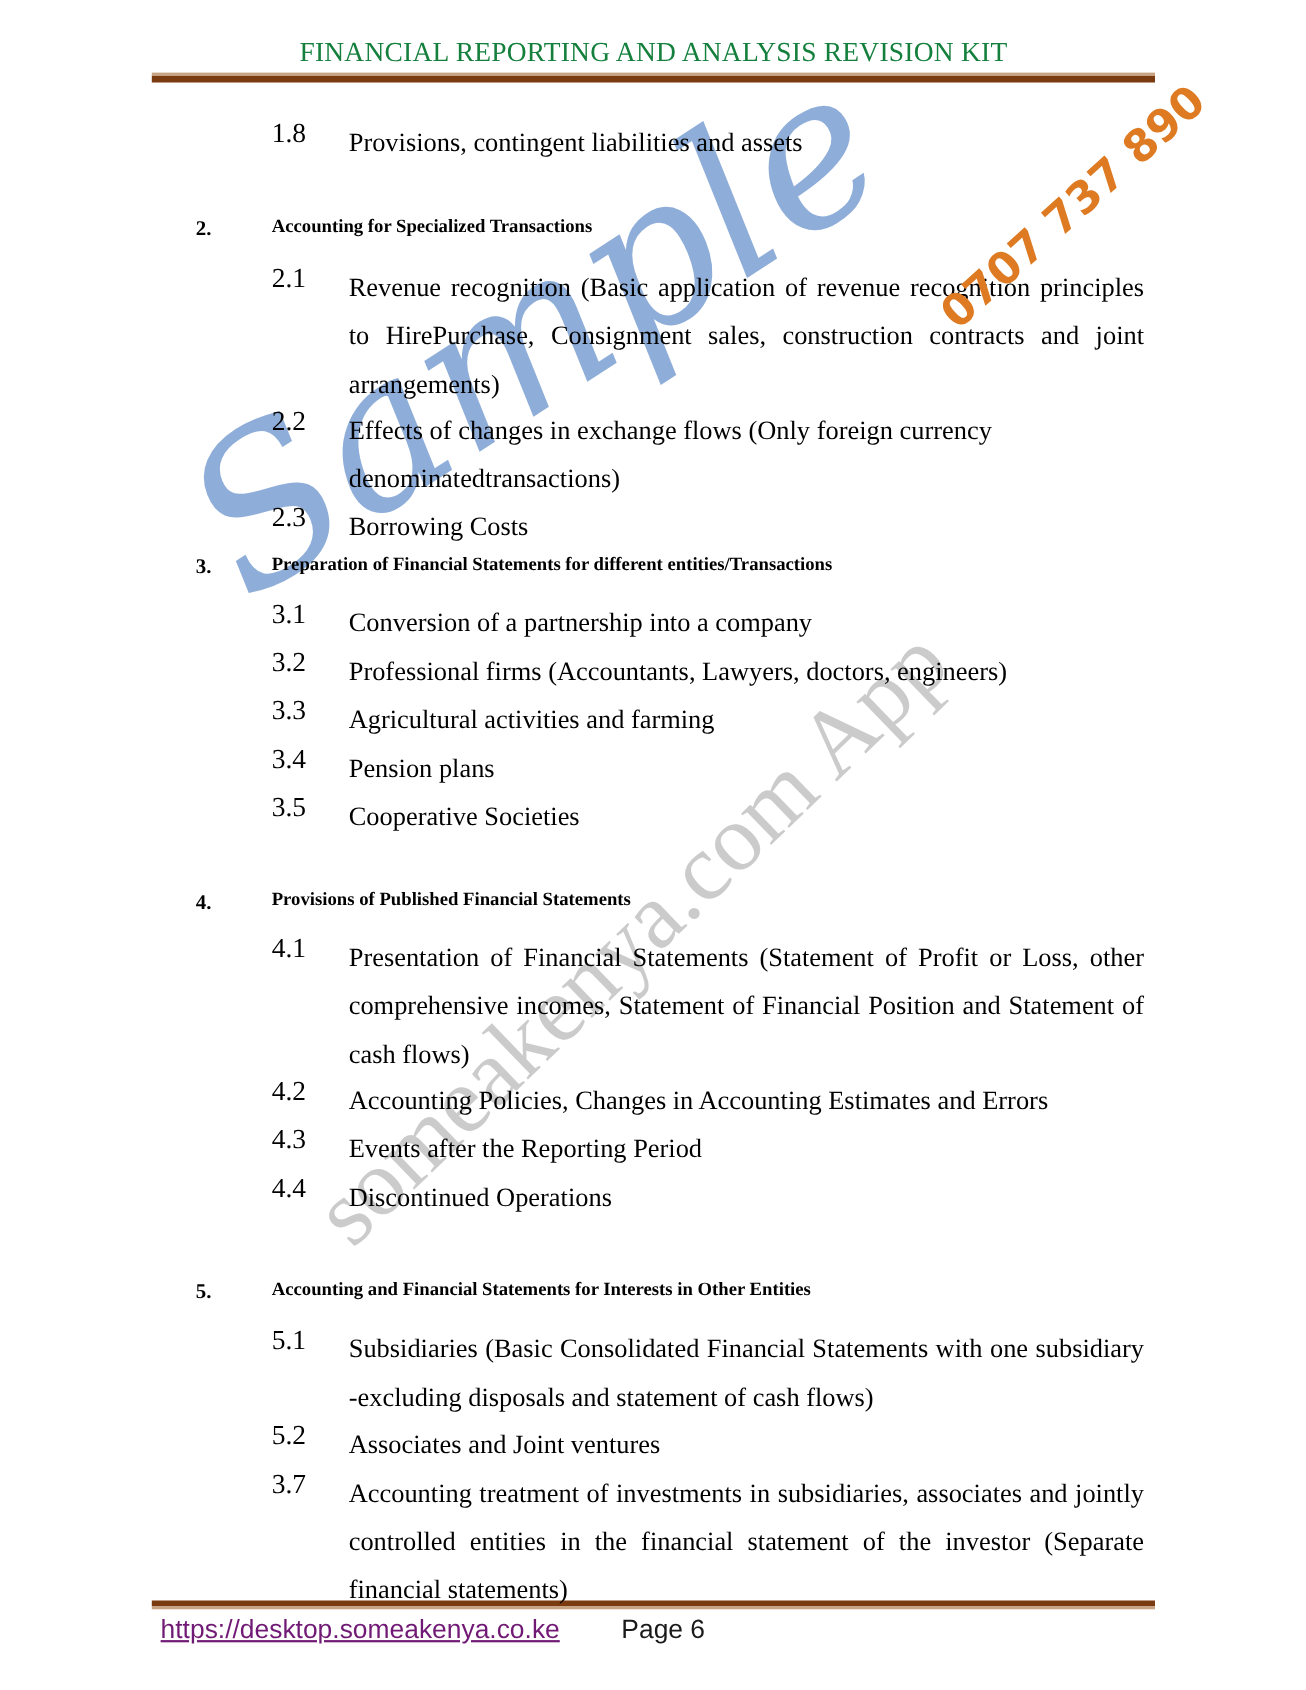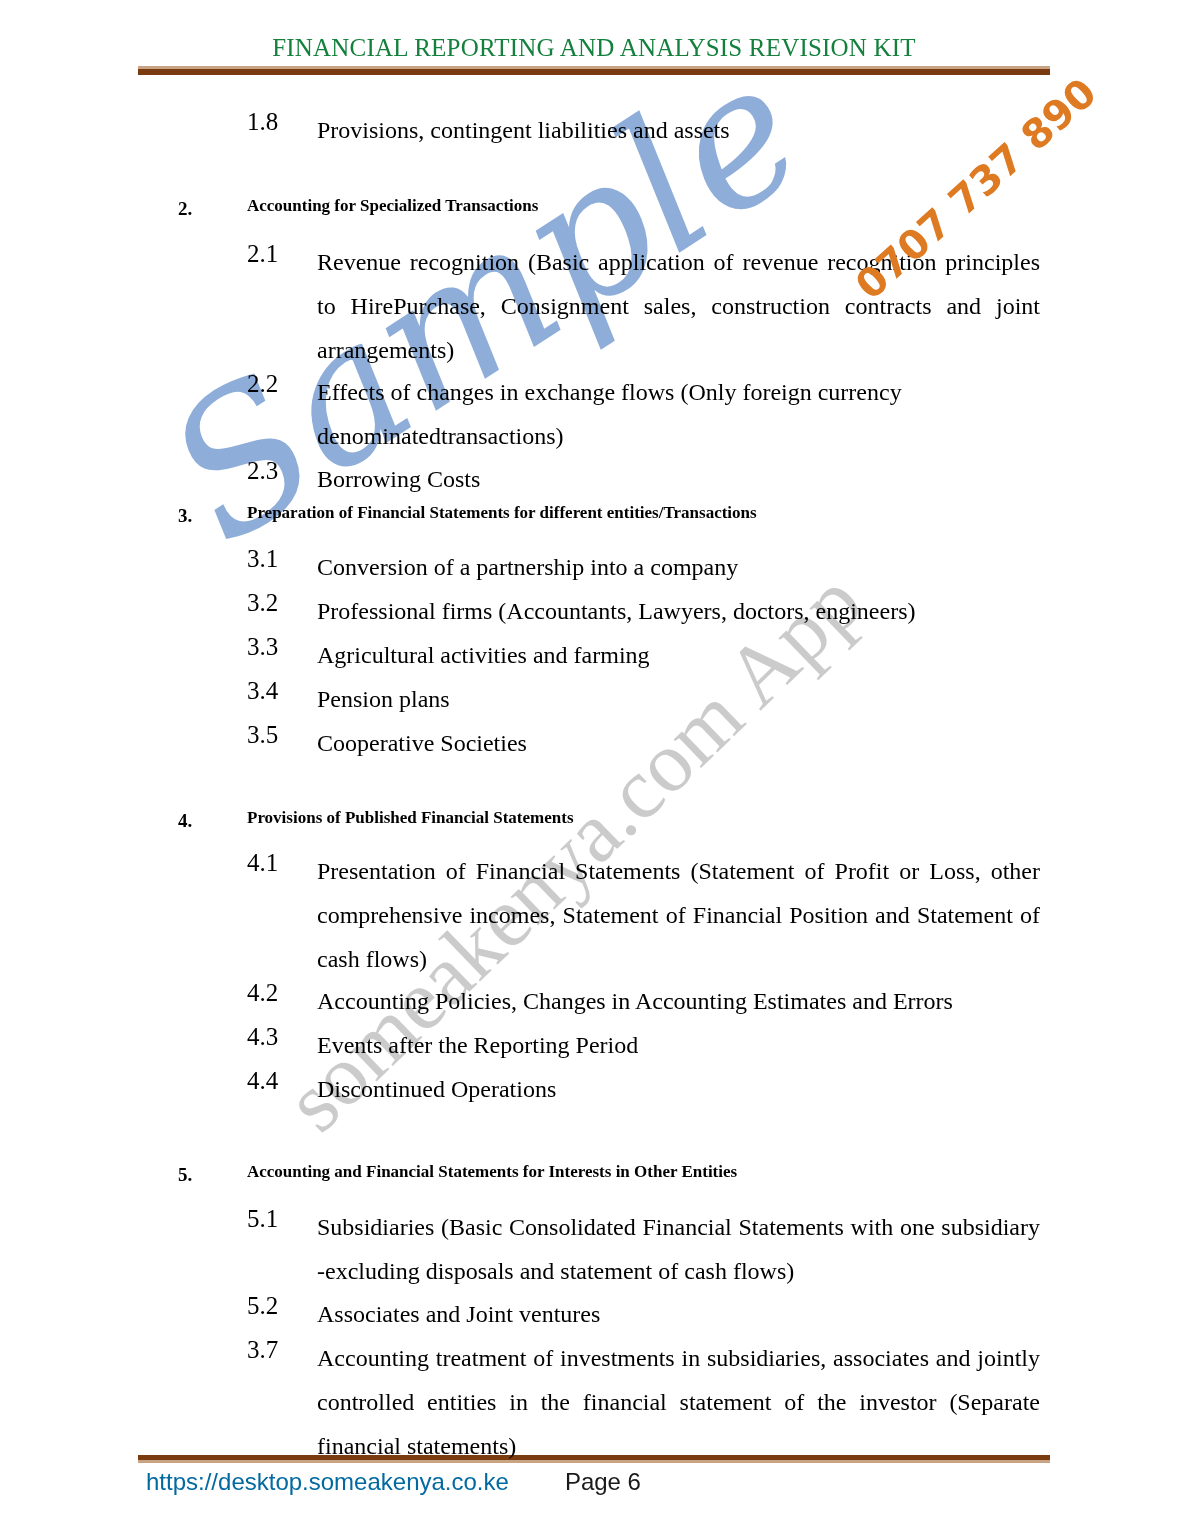--- a/index.html
+++ b/index.html
@@ -178,23 +178,24 @@
     top: 1468px;
     width: 912px;
     font-family: "Liberation Sans", sans-serif;
     font-size: 24px;
     color: #1a1a1a;
     display: flex;
     align-items: baseline;
   }
   .footer-access { white-space: nowrap; }
   .footer-url {
-    color: #0369a1;
+    color: #701a75;
     margin-left: 8px;
     white-space: nowrap;
+    text-decoration: underline;
   }
   .footer-page {
     margin-left: 56px;
     white-space: nowrap;
   }
 </style>
 </head>
 <body>
 
 <div class="page">

